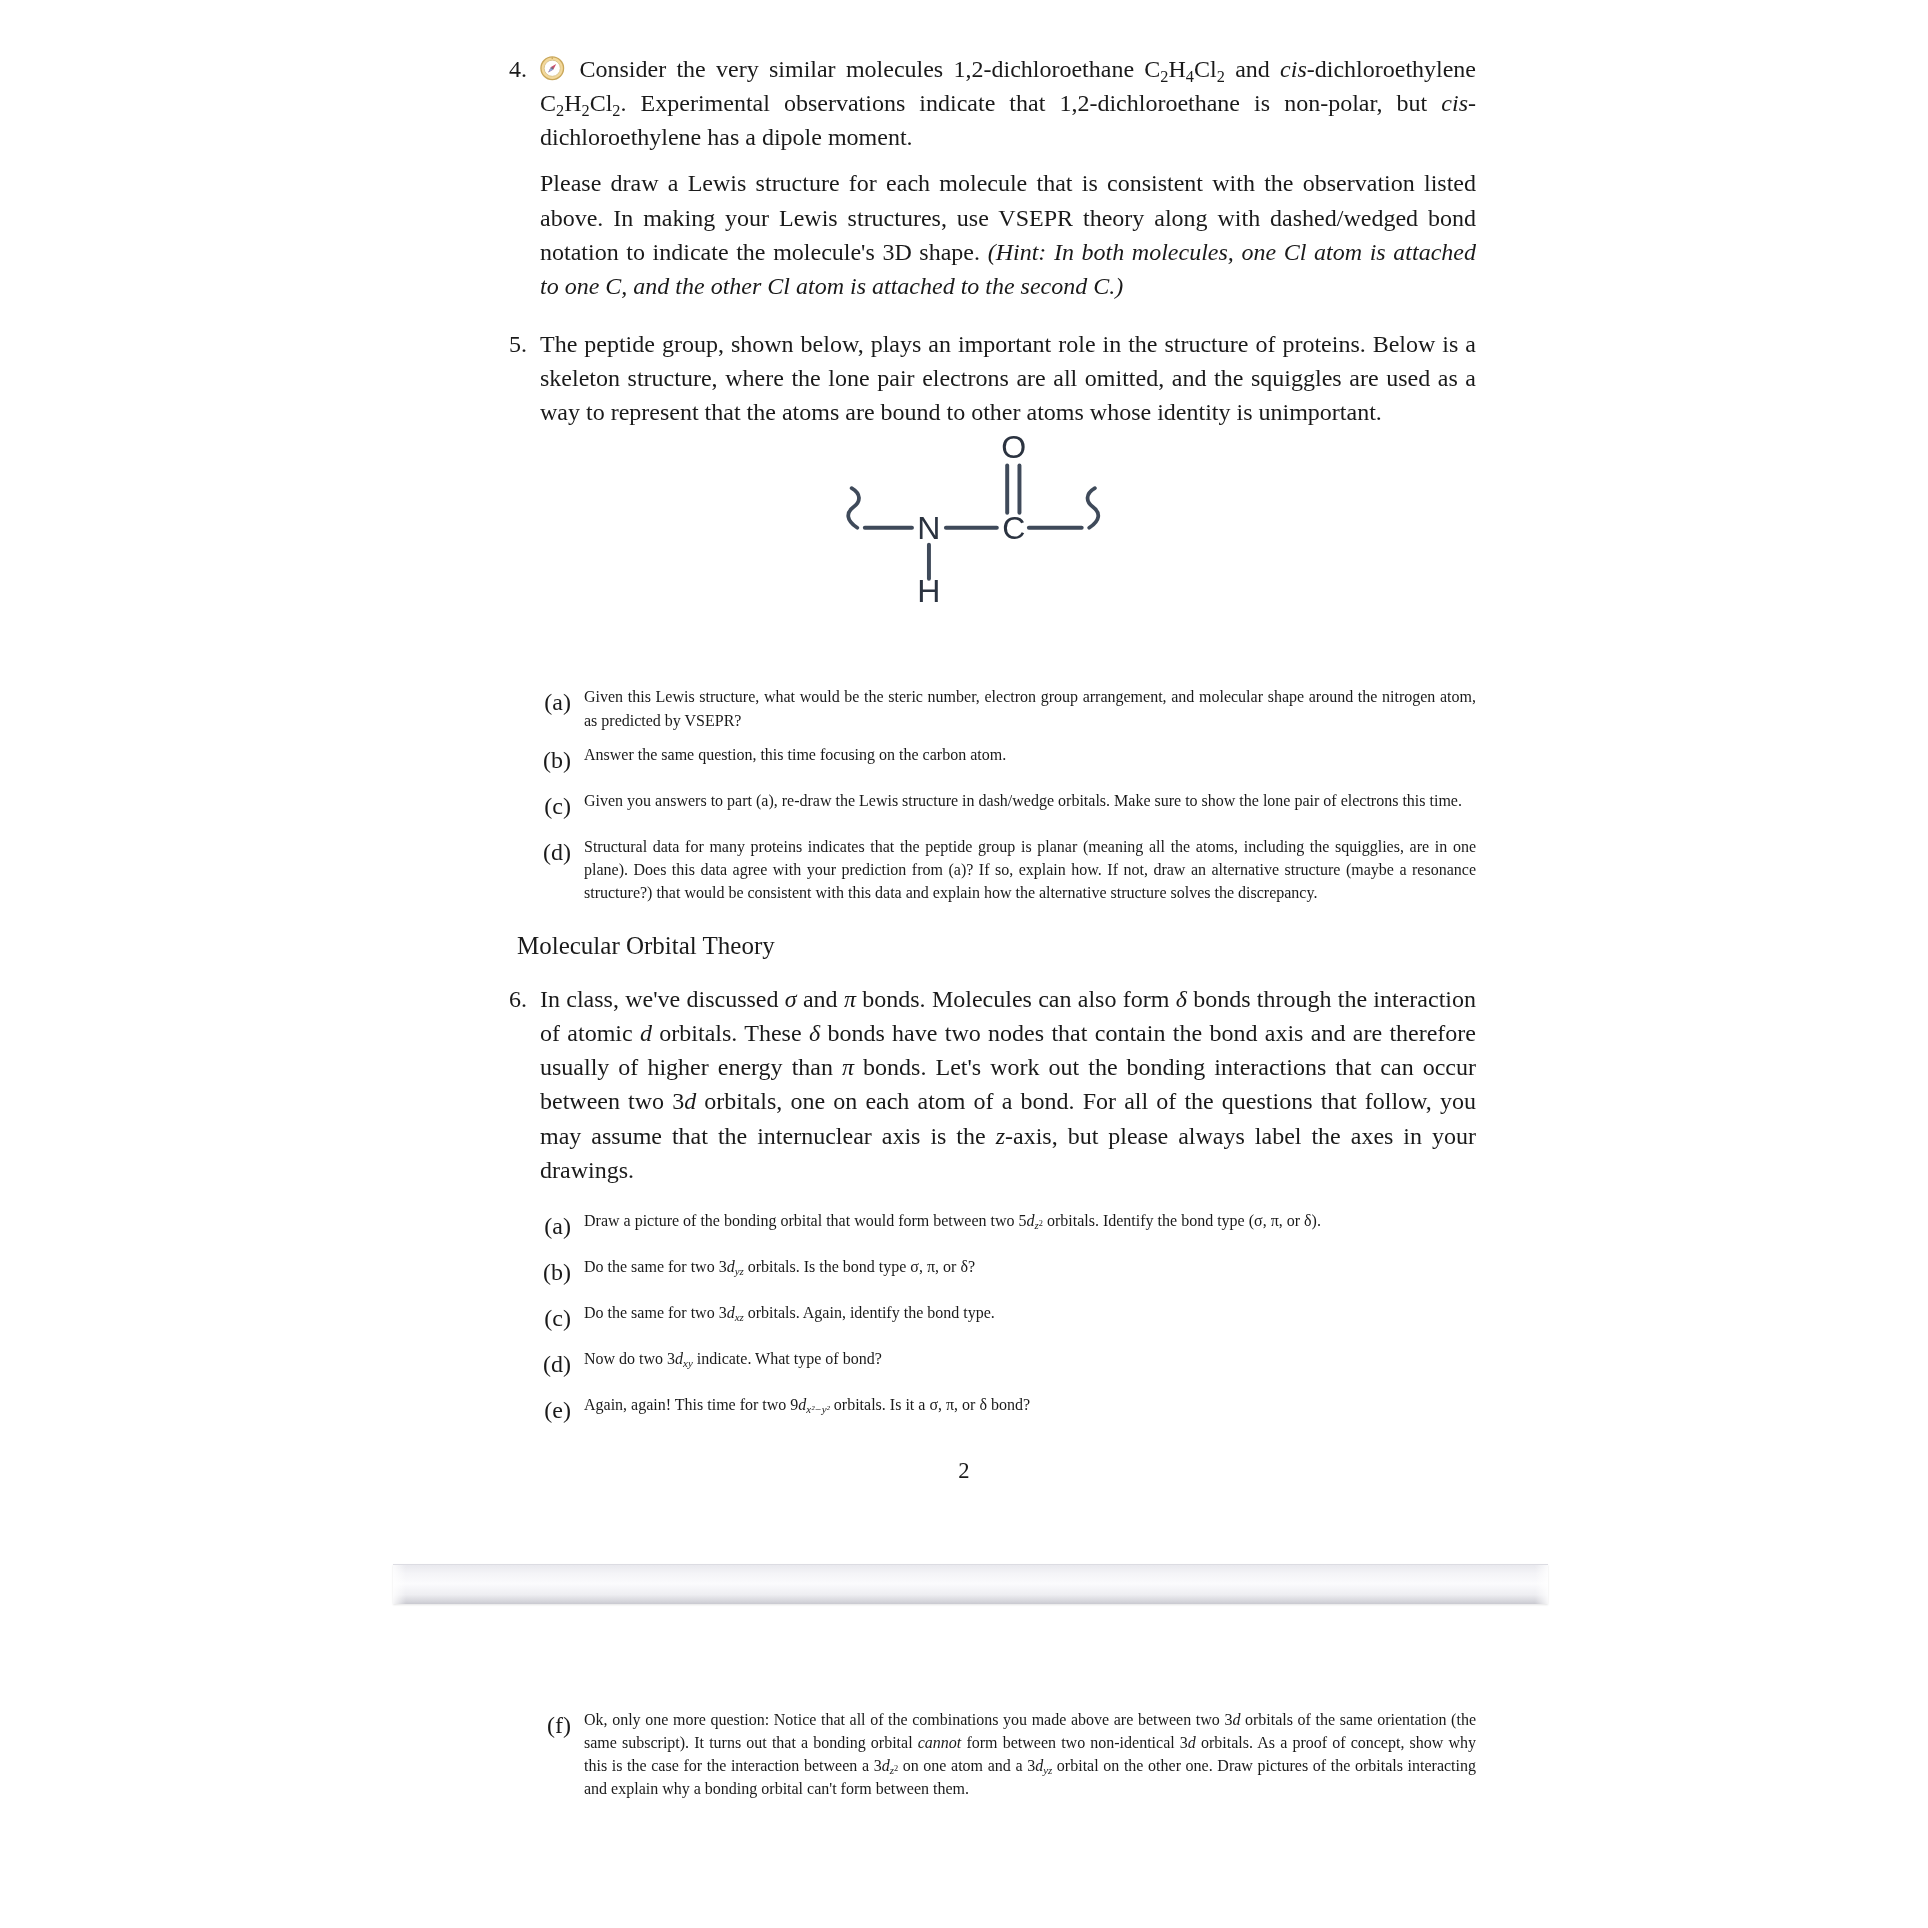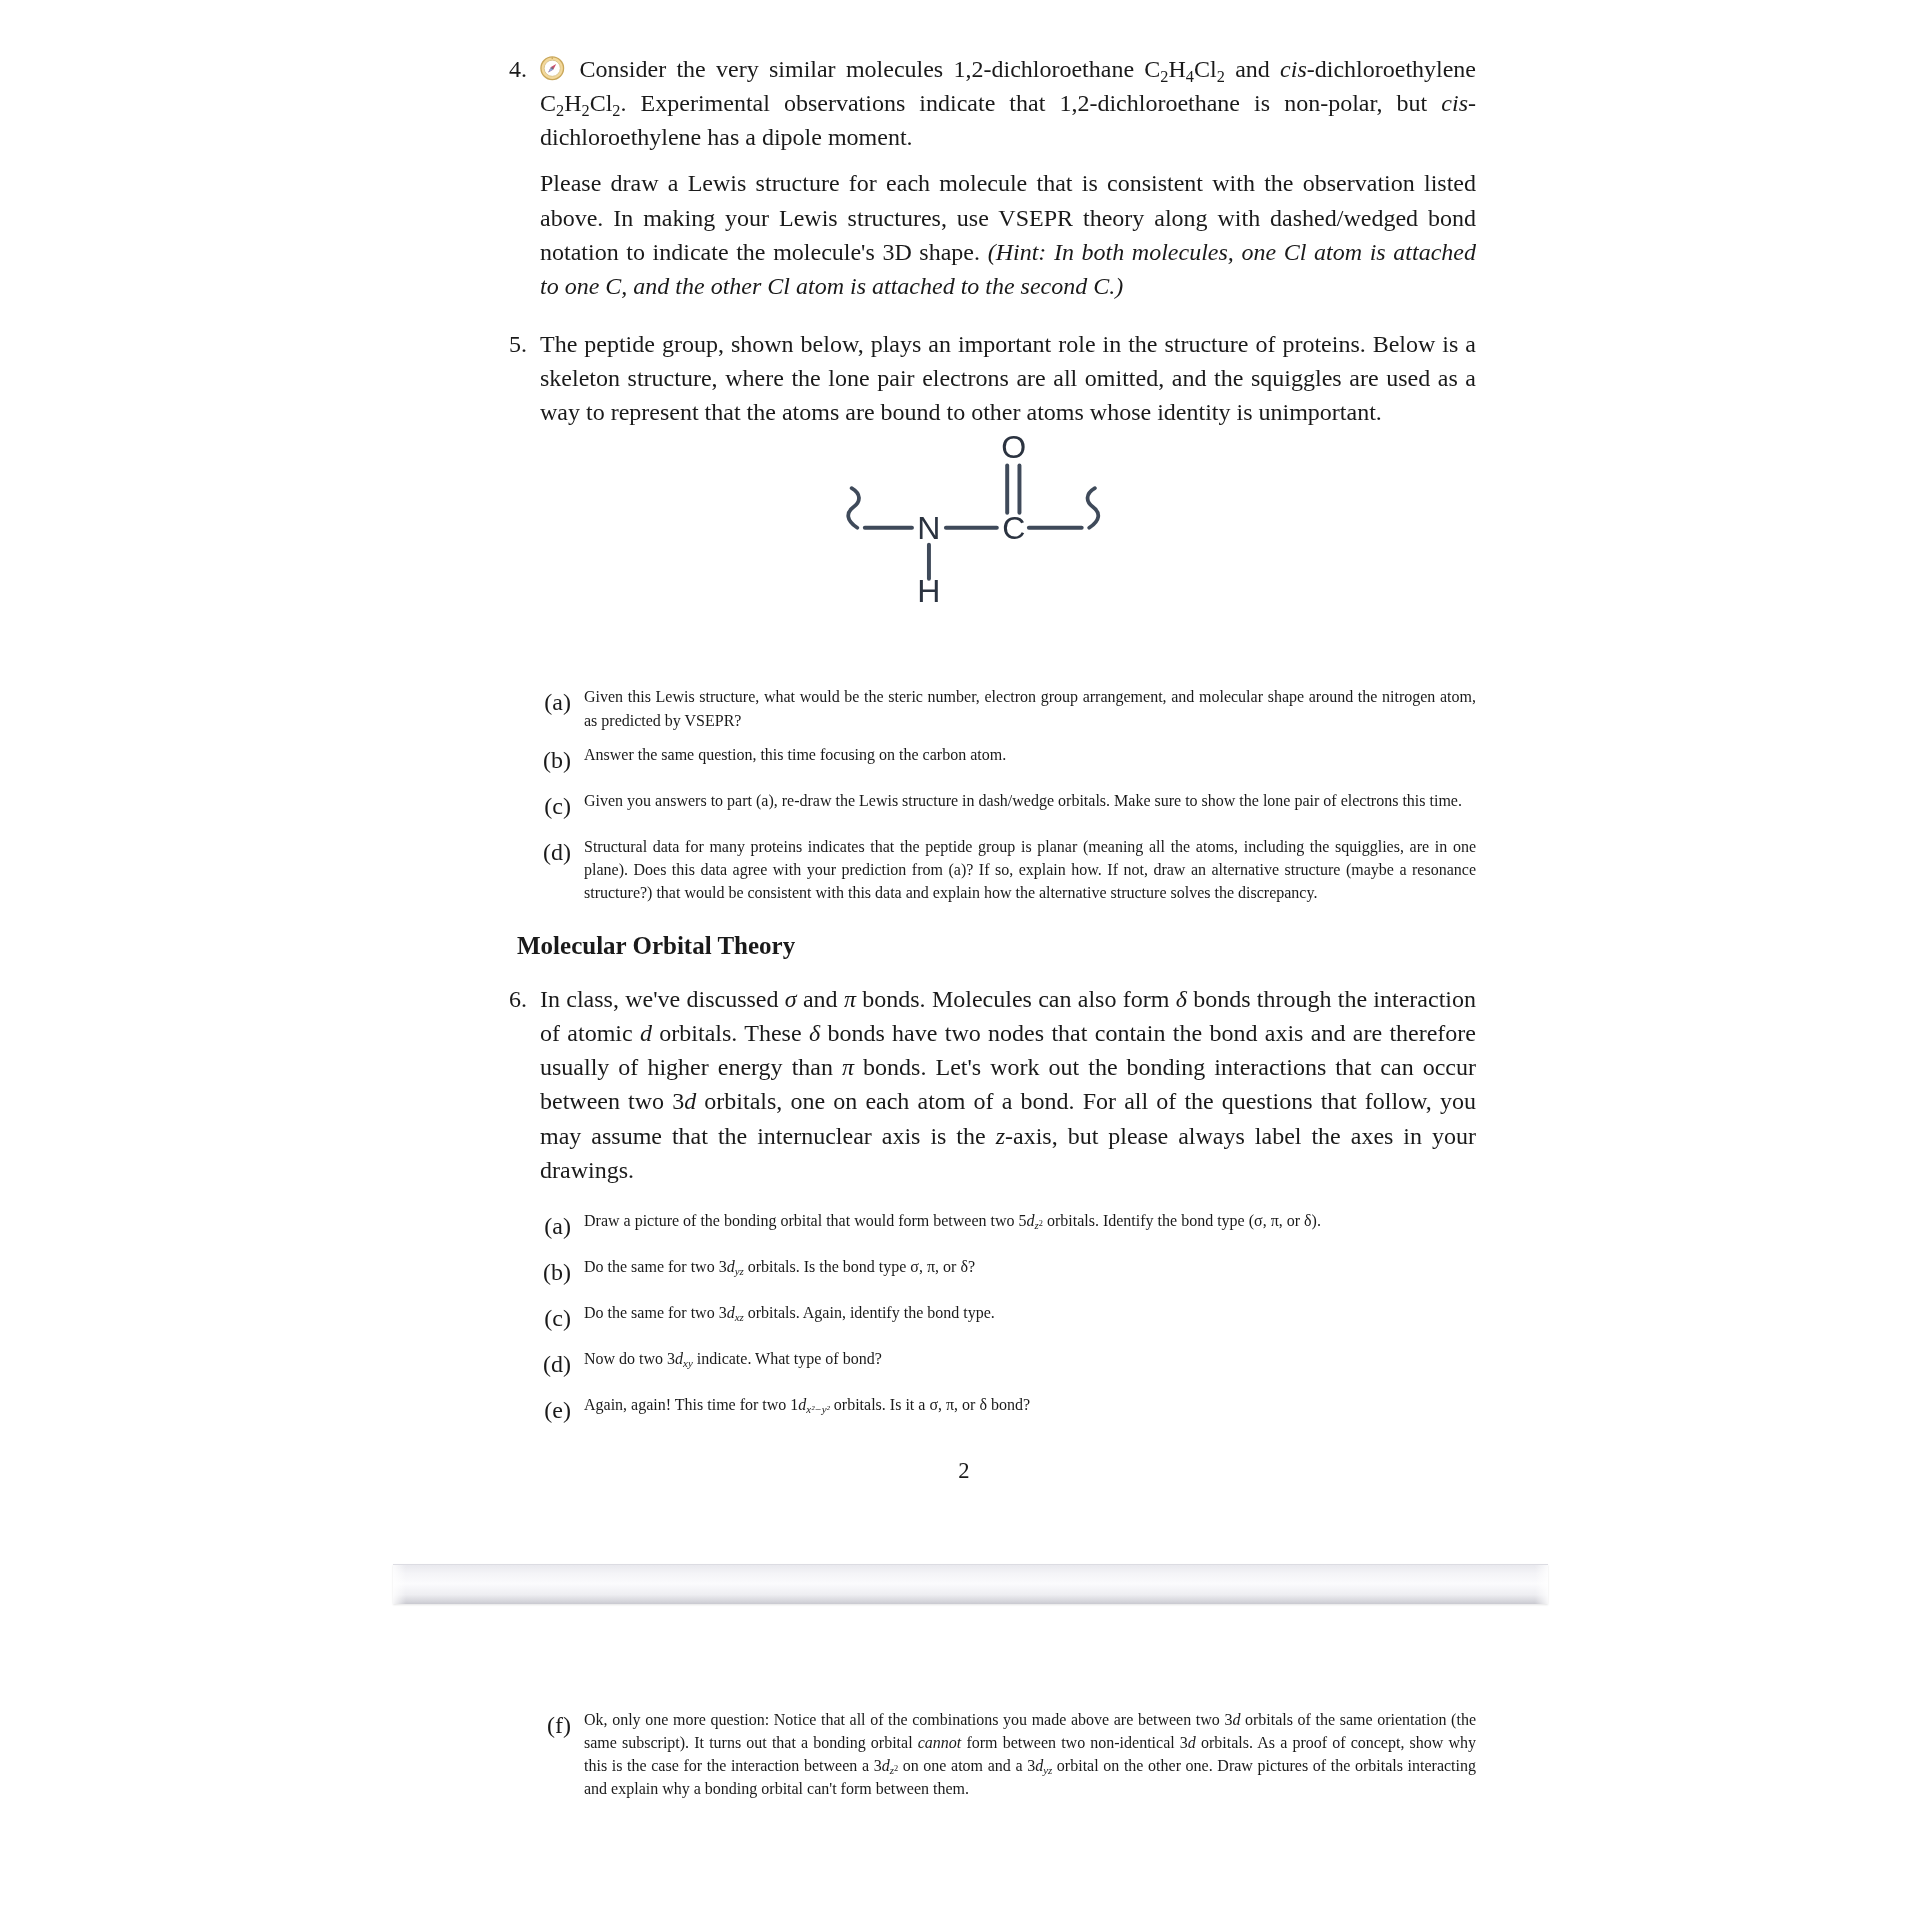--- a/index.html
+++ b/index.html
@@ -79,21 +79,21 @@
     font-size: 16px;
     line-height: 1.44;
     text-align: justify;
     text-justify: inter-word;
   }
 
   .sub-indent-a { margin-left: 31px; }
 
   
   .section-heading {
-    font-weight: bold;
+    font-weight: normal;
     font-size: 25px;
     margin: 28px 0 22.6px 17px;
   }
 
   
   .mi { font-style: italic; }
   sub, sup { font-size: 0.68em; line-height: 0; }
   sub { vertical-align: -0.28em; }
   b { font-weight: normal; }
   i, .it { font-style: italic; font-family: Liberation Serif, serif; }
@@ -226,21 +226,21 @@
         <div class="subitem-text"><span>Do the same for two 3</span><span class="mi">d</span><sub class="mi">xz</sub><span> orbitals. Again, identify the bond type.</span></div>
       </div>
 
       <div class="subitem">
         <div class="subitem-label">(d)</div>
         <div class="subitem-text"><span>Now do two 3</span><span class="mi">d</span><sub class="mi">xy</sub><span> indicate. What type of bond?</span></div>
       </div>
 
       <div class="subitem">
         <div class="subitem-label">(e)</div>
-        <div class="subitem-text"><span>Again, again! This time for two 1</span><span class="mi">d</span><sub class="mi">x²−y²</sub><span> orbitals. Is it a σ, π, or δ bond?</span></div>
+        <div class="subitem-text"><span>Again, again! This time for two 9</span><span class="mi">d</span><sub class="mi">x²−y²</sub><span> orbitals. Is it a σ, π, or δ bond?</span></div>
       </div>
 
     </div>
 
   </div>
 
   <div class="page-number">2</div>
 
   <div class="molecule-wrap">
     <svg viewBox="0 0 350 230" width="330" height="217" aria-hidden="true">

